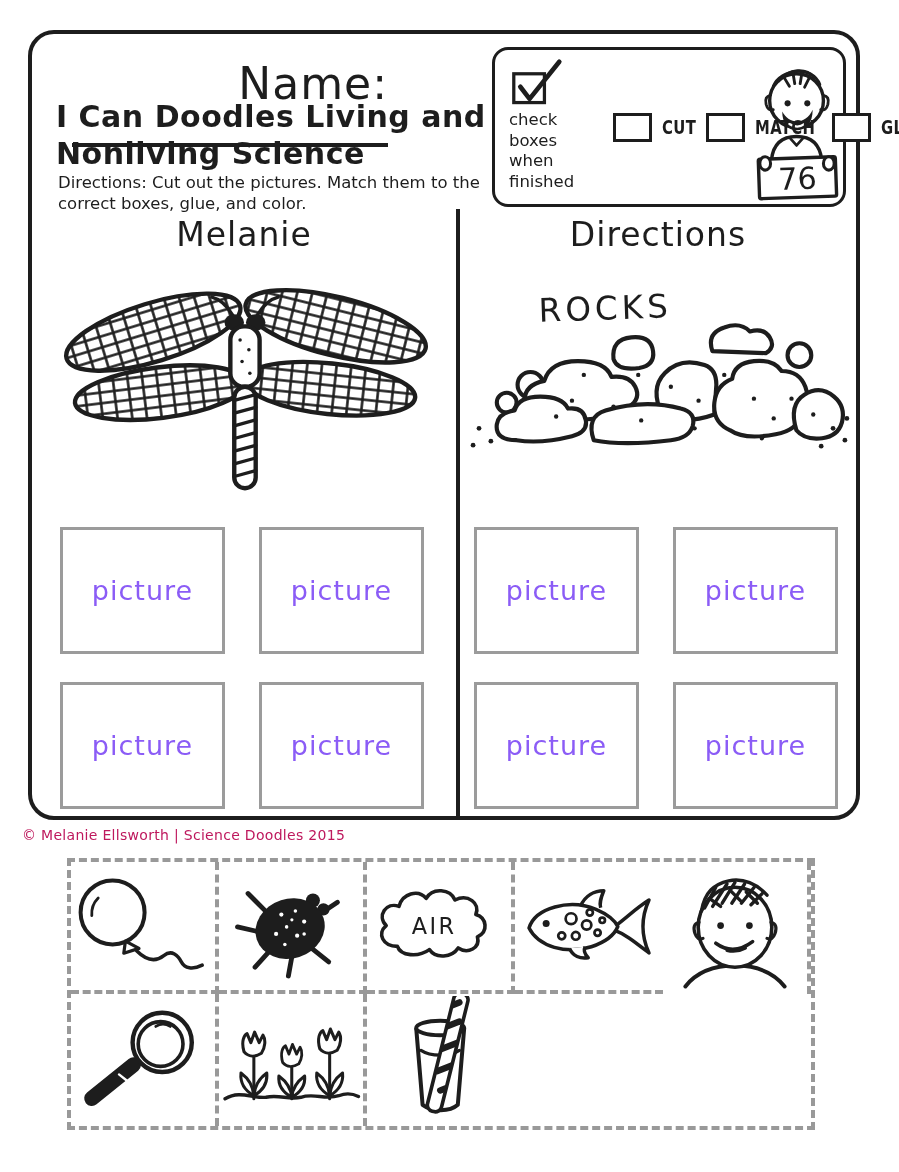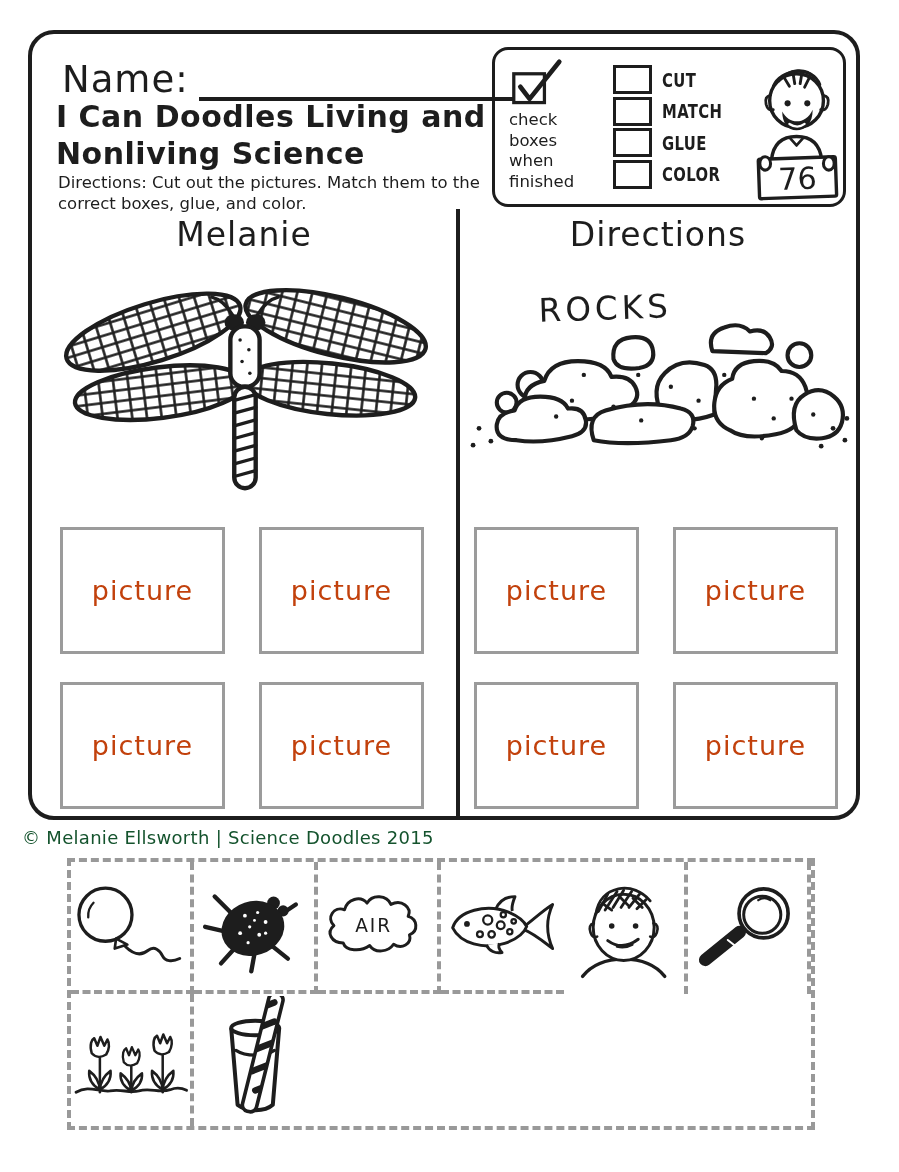--- a/index.html
+++ b/index.html
@@ -1,54 +1,54 @@
 <!DOCTYPE html>
 <html><head>
 <meta charset="utf-8">
 <style>
   html,body{margin:0;padding:0;background:#fff;}
   .page{position:relative;width:899px;height:1172px;background:#fff;overflow:hidden;
         font-family:"DejaVu Sans","Liberation Sans",sans-serif;color:#1d1d1d;}
   
   .sheet{position:absolute;left:28px;top:30px;width:832px;height:790px;box-sizing:border-box;
          border:4px solid #1d1d1d;border-radius:26px;background:#fff;}
-  .name-row{position:absolute;left:30px;top:24px;font-size:37px;letter-spacing:1px;display:flex;align-items:flex-end;}
+  .name-row{position:absolute;left:30px;top:24px;font-size:44px;letter-spacing:1px;display:flex;align-items:flex-end;flex-direction:column;}
   .name-underline{display:inline-block;width:316px;border-bottom:4px solid #1d1d1d;height:34px;margin-left:10px;}
   .title{position:absolute;left:24px;top:64px;font-size:30px;font-weight:700;line-height:37px;letter-spacing:.5px;}
   .directions{position:absolute;left:26px;top:138px;width:452px;font-size:16.5px;line-height:21px;}
   
   .panel{position:absolute;left:460px;top:13px;width:354px;height:160px;box-sizing:border-box;
          border:3.5px solid #1d1d1d;border-radius:16px;display:flex;padding:8px 10px 6px 14px;}
   .panel-col1{width:90px;flex:none;}
   .panel-note{font-size:16.5px;line-height:20.5px;margin-top:0;}
-  .panel-checks{display:flex;flex-direction:column;justify-content:space-between;padding:7px 0 9px 14px;flex:none;width:128px;}
+  .panel-checks{display:flex;flex-direction:row;justify-content:space-between;padding:7px 0 9px 14px;flex:none;width:128px;}
   .check-row{display:flex;align-items:center;gap:10px;}
   .checkbox{width:33px;height:23px;border:3px solid #1d1d1d;flex:none;background:#fff;}
   .check-label{display:inline-block;font-weight:700;font-size:19px;transform:scaleX(.78);transform-origin:0 50%;letter-spacing:.5px;}
   .mascot-wrap{margin-left:auto;display:flex;align-items:center;}
   
   .cols{position:absolute;left:0;top:175px;right:0;bottom:0;display:flex;}
   .col{position:relative;box-sizing:border-box;}
   .col-left{flex:0 0 424px;}
   .col-right{flex:1;border-left:4px solid #1d1d1d;}
   .col-header{text-align:center;font-size:33px;margin-top:6px;letter-spacing:1px;}
   .illus{display:block;margin:0 auto;}
   .illus-dragonfly{margin-top:8px;}
   .illus-rocks{margin-top:26px;}
   .box-grid{position:absolute;top:318px;display:grid;grid-template-columns:165px 165px;grid-template-rows:127px 127px;
             column-gap:34px;row-gap:28px;}
   .box-grid-left{left:28px;}
   .box-grid-right{left:14px;}
   .pbox{box-sizing:border-box;border:3.5px solid #9b9b9b;background:#fff;display:flex;align-items:center;justify-content:center;
-        color:#c2410c;font-size:27px;letter-spacing:1px;}
-  
-  .copyright{position:absolute;left:22px;top:827px;font-size:18px;color:#14532d;letter-spacing:.3px;}
+        color:#8b5cf6;font-size:27px;letter-spacing:1px;}
+  
+  .copyright{position:absolute;left:22px;top:827px;font-size:14px;color:#be185d;letter-spacing:.3px;}
   
   .cutgrid{position:absolute;left:67px;top:858px;width:748px;height:272px;box-sizing:border-box;
-           border:4px dashed #999;display:grid;grid-template-columns:repeat(6,1fr);grid-template-rows:1fr 1fr;}
+           border:4px dashed #999;display:grid;grid-template-columns:repeat(5,1fr);grid-template-rows:1fr 1fr;}
   .cutcell{border-right:4px dashed #999;border-bottom:4px dashed #999;display:flex;align-items:center;justify-content:center;overflow:hidden;}
   .cutcell:nth-child(4n){border-right:none;}
   .cutcell:nth-child(n+5){border-bottom:none;}
   svg{display:block;}
   .ink{stroke:#1d1d1d;fill:none;stroke-linecap:round;stroke-linejoin:round;}
   .blob{fill:#fff;stroke:#1d1d1d;stroke-linejoin:round;}
 </style>
 </head>
 <body>
 

